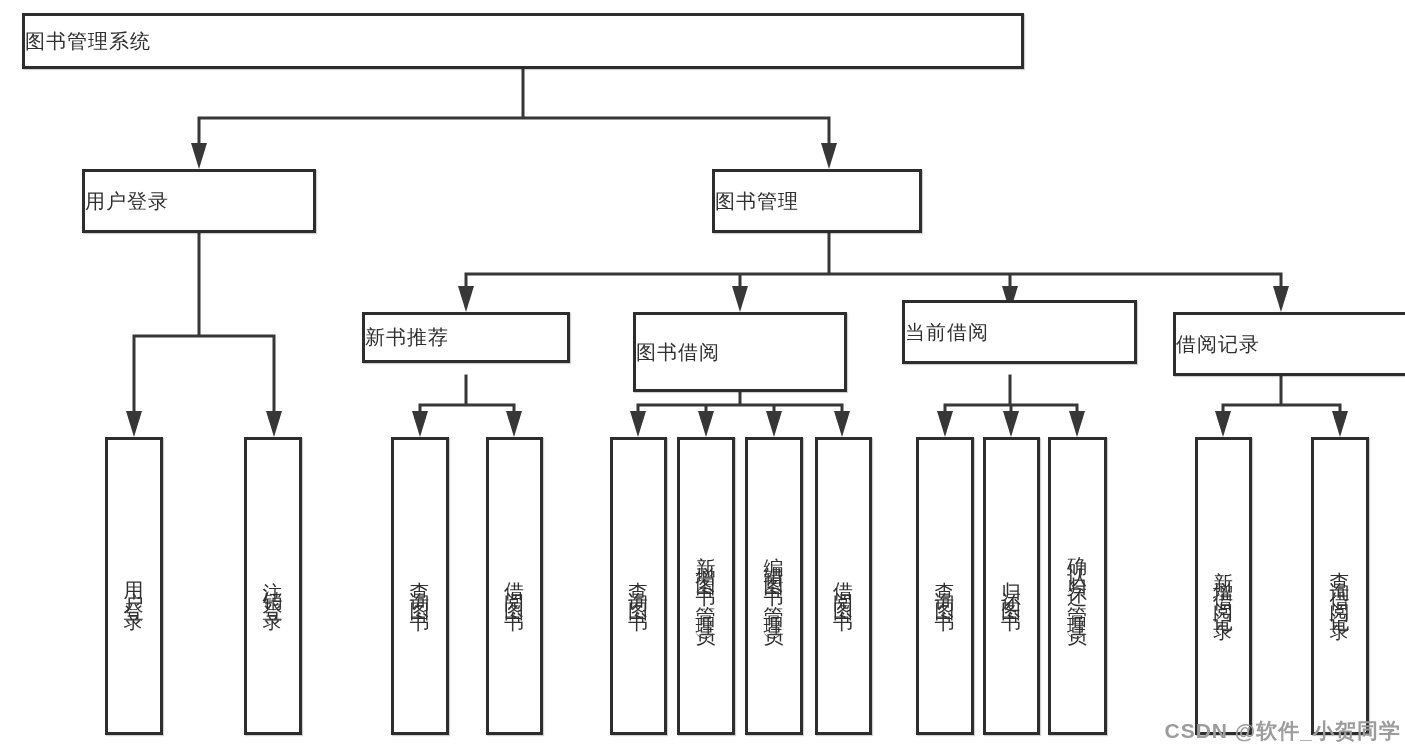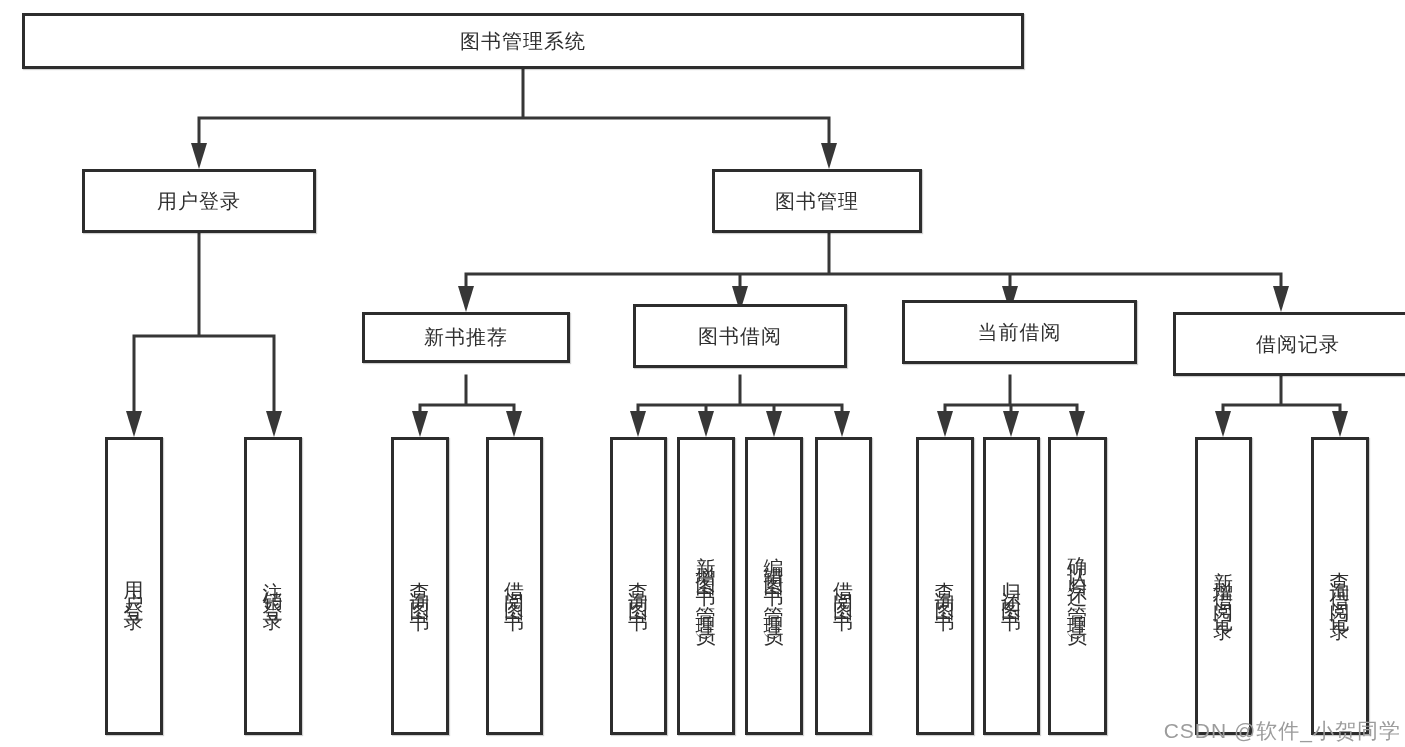--- a/index.html
+++ b/index.html
@@ -23,21 +23,21 @@
   svg.connectors{
     position:absolute;left:0;top:0;width:1405px;height:747px;
     color:var(--line);
   }
   svg.connectors path{stroke:currentColor;stroke-width:3;fill:none;stroke-linecap:square;}
   svg.connectors polygon{fill:currentColor;stroke:none;}
   .hbox{
     position:absolute;
     background:var(--box-fill);
     border:3px solid var(--box-border);
-    display:flex;align-items:center;justify-content:center;
+    display:flex;align-items:center;justify-content:flex-start;
     font-size:20px;color:var(--text);
     letter-spacing:1px;
     box-shadow:1px 1px 1px rgba(0,0,0,0.18);
   }
   .vbox{
     position:absolute;
     top:437px;height:298px;
     background:var(--box-fill);
     border:3px solid var(--box-border);
     display:flex;align-items:center;justify-content:center;
@@ -51,20 +51,21 @@
     line-height:1;
     white-space:nowrap;
   }
   .watermark{
     position:absolute;
     right:4px;bottom:2px;
     font-size:21px;
     color:var(--watermark);
     letter-spacing:1px;
     pointer-events:none;
+    font-weight:bold;
   }
 </style>
 </head>
 <body>
 
 <div class="canvas">
 
   <svg class="connectors" viewBox="0 0 1405 747" xmlns="http://www.w3.org/2000/svg">
     <g>
       <path d="M523 69 V118 M199 118 H829 M199 118 V147 M829 118 V147"></path>
@@ -115,21 +116,21 @@
   <div class="hbox" style="left:82px;top:169px;width:234px;height:64px">
     <span>用户登录</span>
   </div>
   <div class="hbox" style="left:712px;top:169px;width:210px;height:64px">
     <span>图书管理</span>
   </div>
 
   <div class="hbox" style="left:362px;top:312px;width:208px;height:51px">
     <span>新书推荐</span>
   </div>
-  <div class="hbox" style="left:633px;top:304px;width:214px;height:64px">
+  <div class="hbox" style="left:633px;top:312px;width:214px;height:80px">
     <span>图书借阅</span>
   </div>
   <div class="hbox" style="left:902px;top:300px;width:235px;height:64px">
     <span>当前借阅</span>
   </div>
   <div class="hbox" style="left:1173px;top:312px;width:250px;height:64px">
     <span>借阅记录</span>
   </div>
 
   <div class="vbox" style="left:105px;width:58px">

